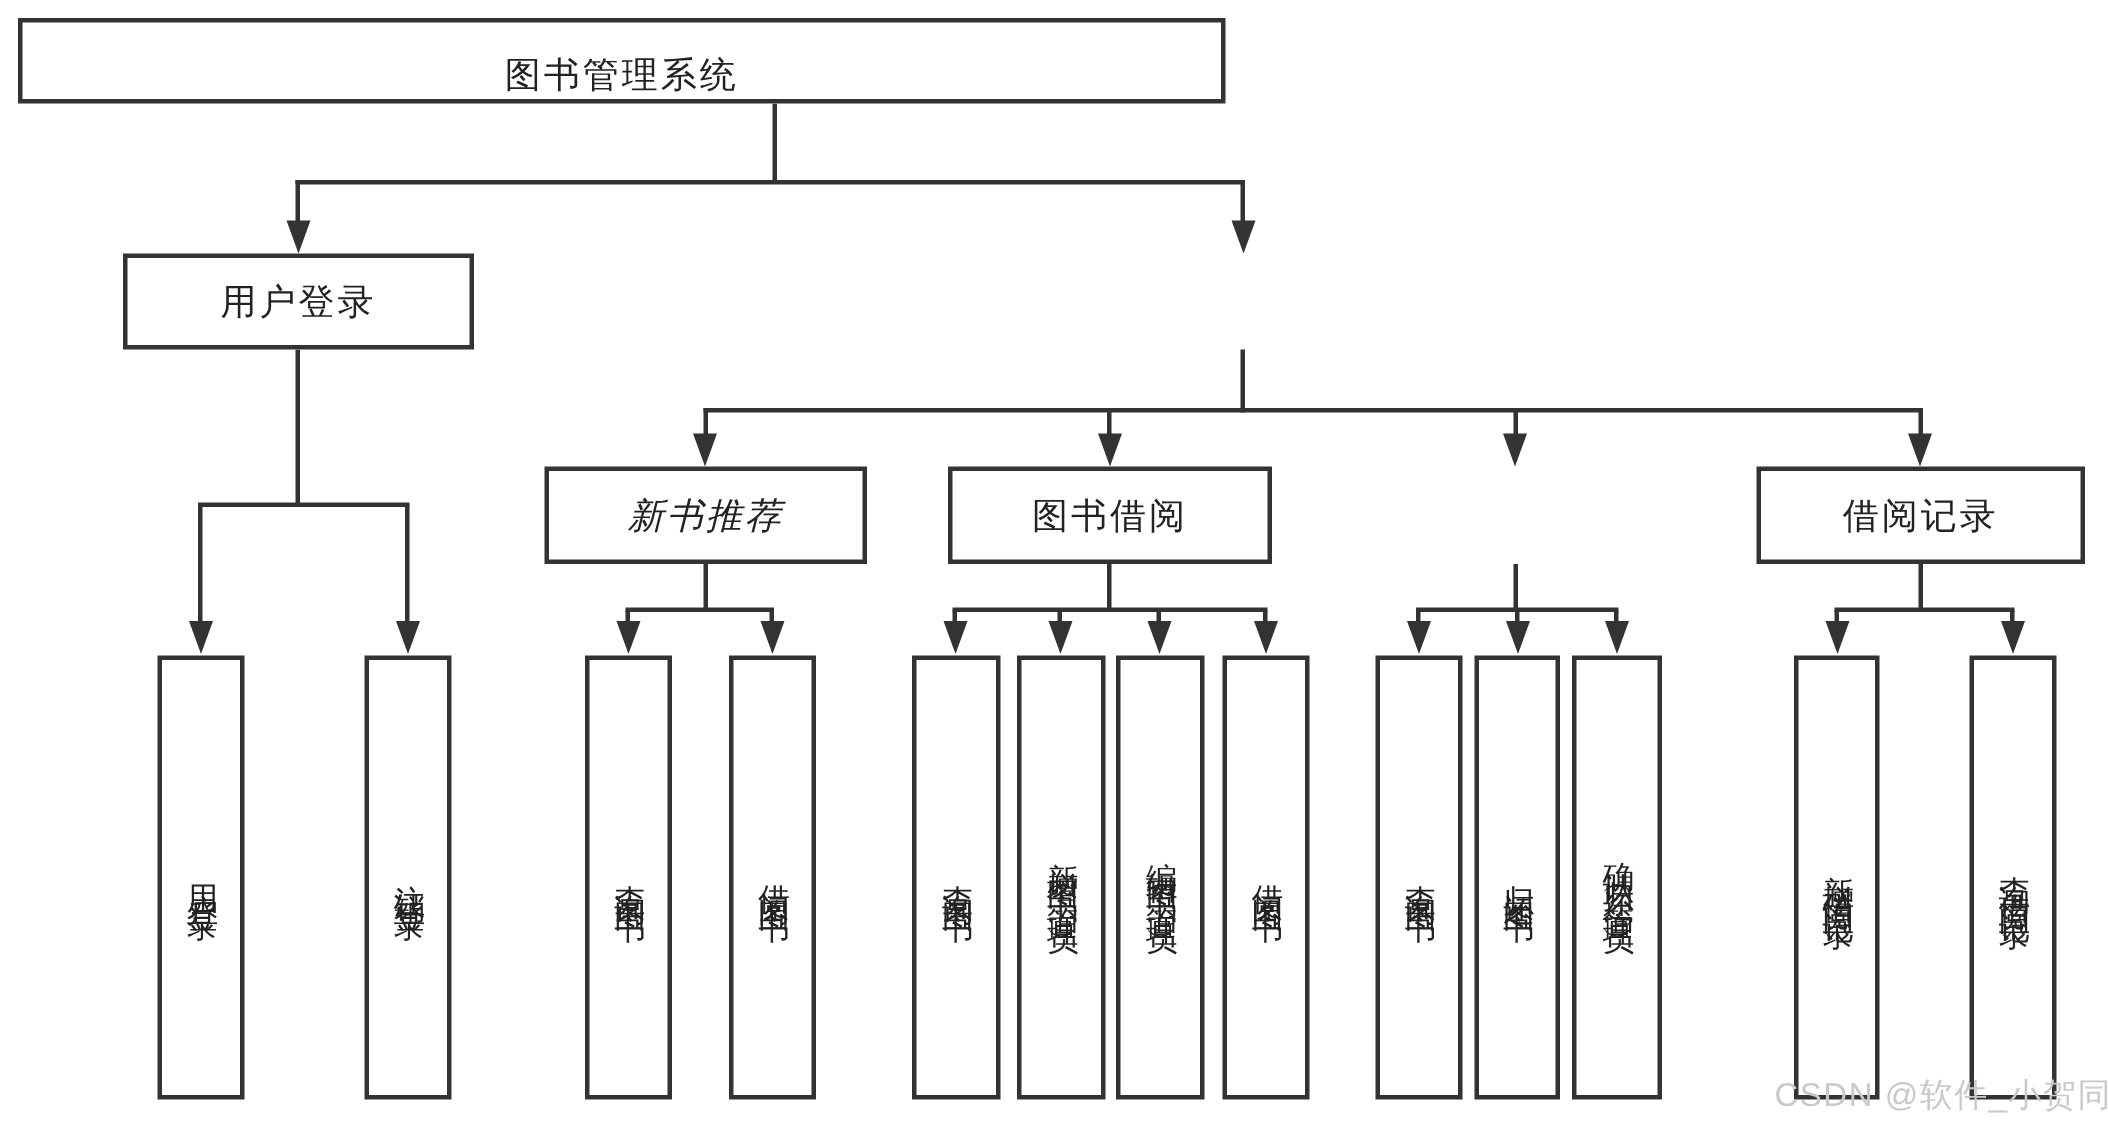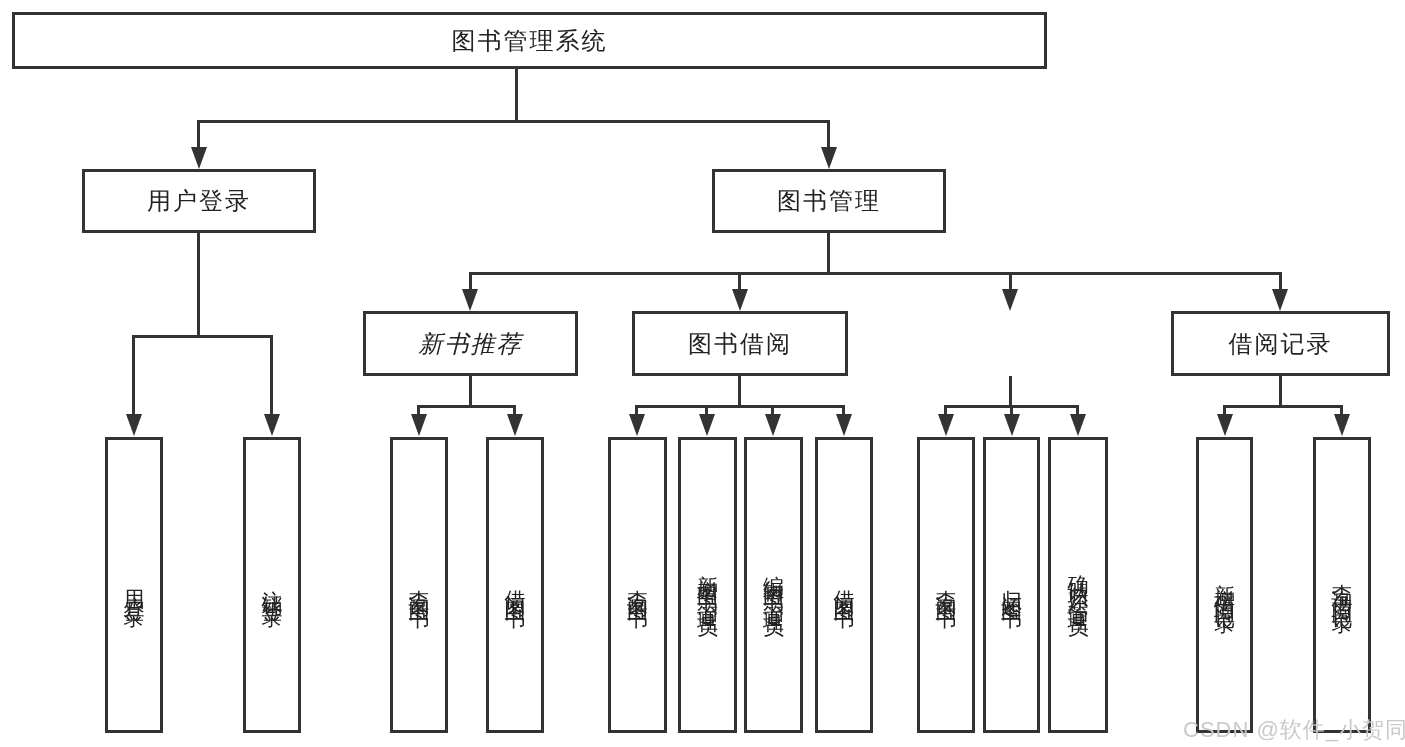--- a/index.html
+++ b/index.html
@@ -105,29 +105,26 @@
   <div class="vline" style="left:1076px; top:407px; width:3px; height:11px;"></div>
   <div class="arrow" style="left:1070px; top:414px;"></div>
 
   <div class="vline" style="left:1279px; top:376px; width:3px; height:32px;"></div>
   <div class="hline" style="left:1223px; top:405px; width:120px; height:3px;"></div>
   <div class="vline" style="left:1223px; top:407px; width:3px; height:11px;"></div>
   <div class="arrow" style="left:1217px; top:414px;"></div>
   <div class="vline" style="left:1340px; top:407px; width:3px; height:11px;"></div>
   <div class="arrow" style="left:1334px; top:414px;"></div>
 
-  <div class="box" style="left:12px; top:12px; width:1035px; height:57px;">
+  <div class="box" style="left:12px; top:12px; width:805px; height:57px;align-items:flex-end;">
     <span class="lbl">图书管理系统</span>
   </div>
 
   <div class="box" style="left:82px; top:169px; width:234px; height:64px;">
     <span class="lbl">用户登录</span>
-  </div>
-  <div class="box" style="left:712px; top:169px; width:234px; height:64px;">
-    <span class="lbl">图书管理</span>
   </div>
 
   <div class="box" style="left:363px; top:311px; width:215px; height:65px;font-style:italic;">
     <span class="lbl">新书推荐</span>
   </div>
   <div class="box" style="left:632px; top:311px; width:216px; height:65px;">
     <span class="lbl">图书借阅</span>
   </div>
   <div class="box" style="left:1171px; top:311px; width:219px; height:65px;align-items:center;">
     <span class="lbl">借阅记录</span>

